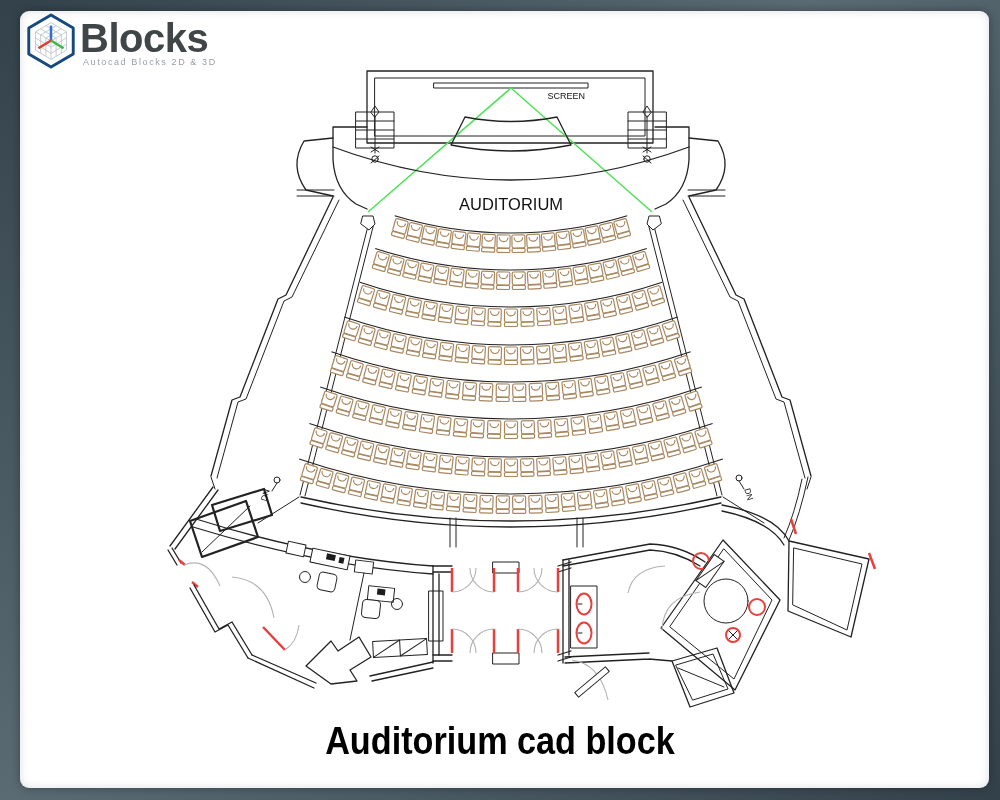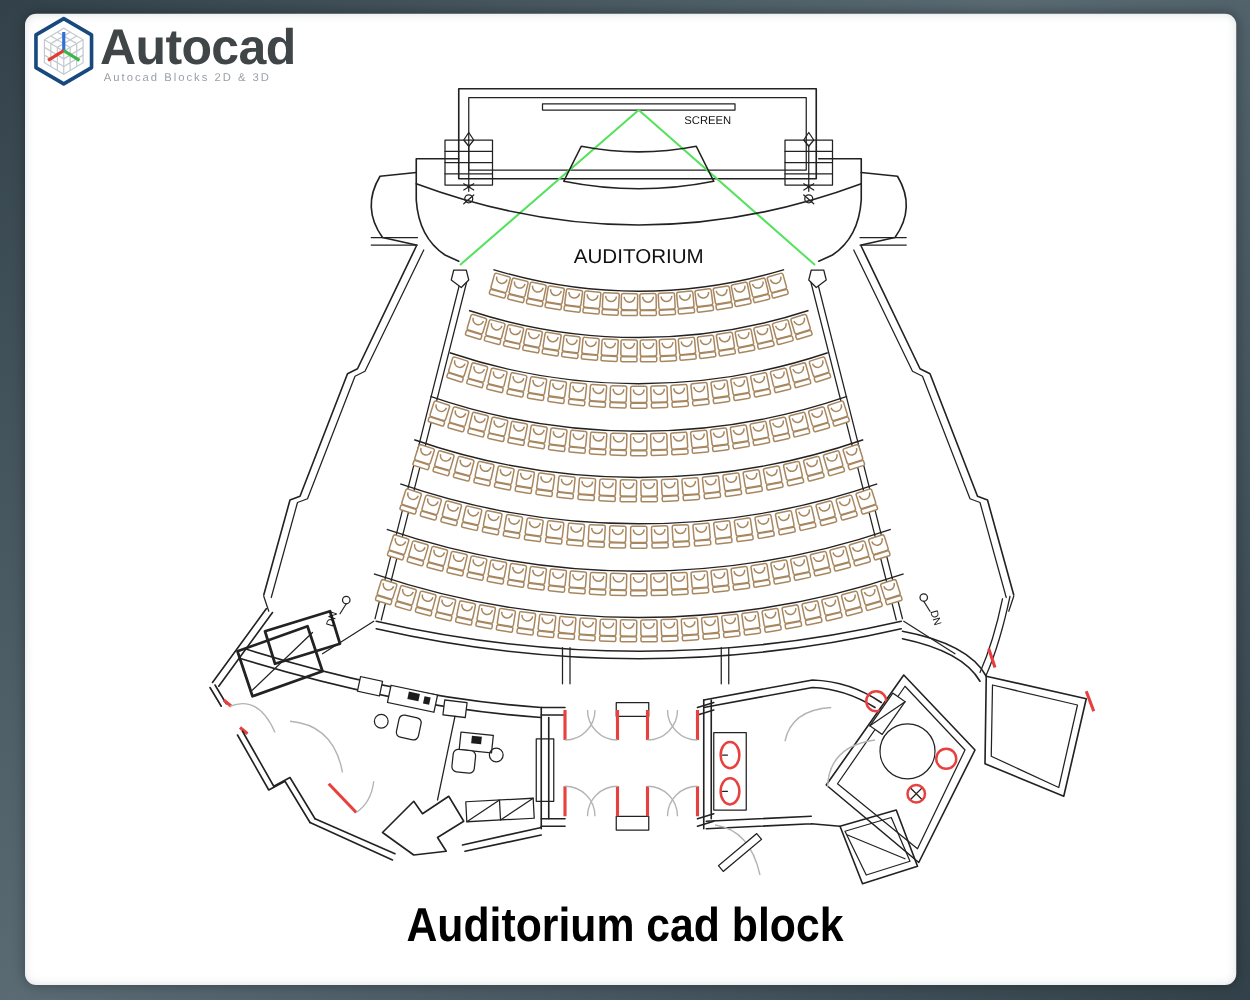--- a/index.html
+++ b/index.html
@@ -53,21 +53,21 @@
       <polygon points="30,11 46,20.5 46,39.5 30,49 14,39.5 14,20.5"></polygon>
       <path d="M30,30 L30,49 M30,30 L14,20.5 M30,30 L46,20.5"></path>
       <path d="M35.3,14.2 L19.3,23.7 M40.7,17.3 L24.7,26.8 M24.7,14.2 L40.7,23.7 M19.3,17.4 L35.3,26.9"></path>
       <path d="M35.3,26.9 L35.3,45.9 M40.7,23.7 L40.7,42.7 M30,36.3 L46,26.8 M30,42.7 L46,33.2"></path>
       <path d="M24.7,26.9 L24.7,45.9 M19.3,23.7 L19.3,42.7 M30,36.3 L14,26.8 M30,42.7 L14,33.2"></path>
     </g>
     <path class="axu" d="M30,29.5 L30,14"></path>
     <path class="axl" d="M30,29.5 L17,37.5"></path>
     <path class="axr" d="M30,29.5 L43,37.5"></path>
   </svg>
-  <div class="logo-text">Autocad</div>
+  <div class="logo-text">Blocks</div>
   <div class="logo-tag">Autocad Blocks 2D &amp; 3D</div>
 </div>
 
 <svg class="plan" width="1000" height="800" viewBox="0 0 1000 800">
 
   <g>
     <rect x="367" y="71" width="286" height="72" class="w fillw"></rect>
     <rect x="375" y="78" width="270" height="58" class="w wthin"></rect>
     <rect x="434" y="83" width="154" height="5" class="w wthin"></rect>
     <path class="green" d="M511,88 L368,212 M511,88 L652,212"></path>

